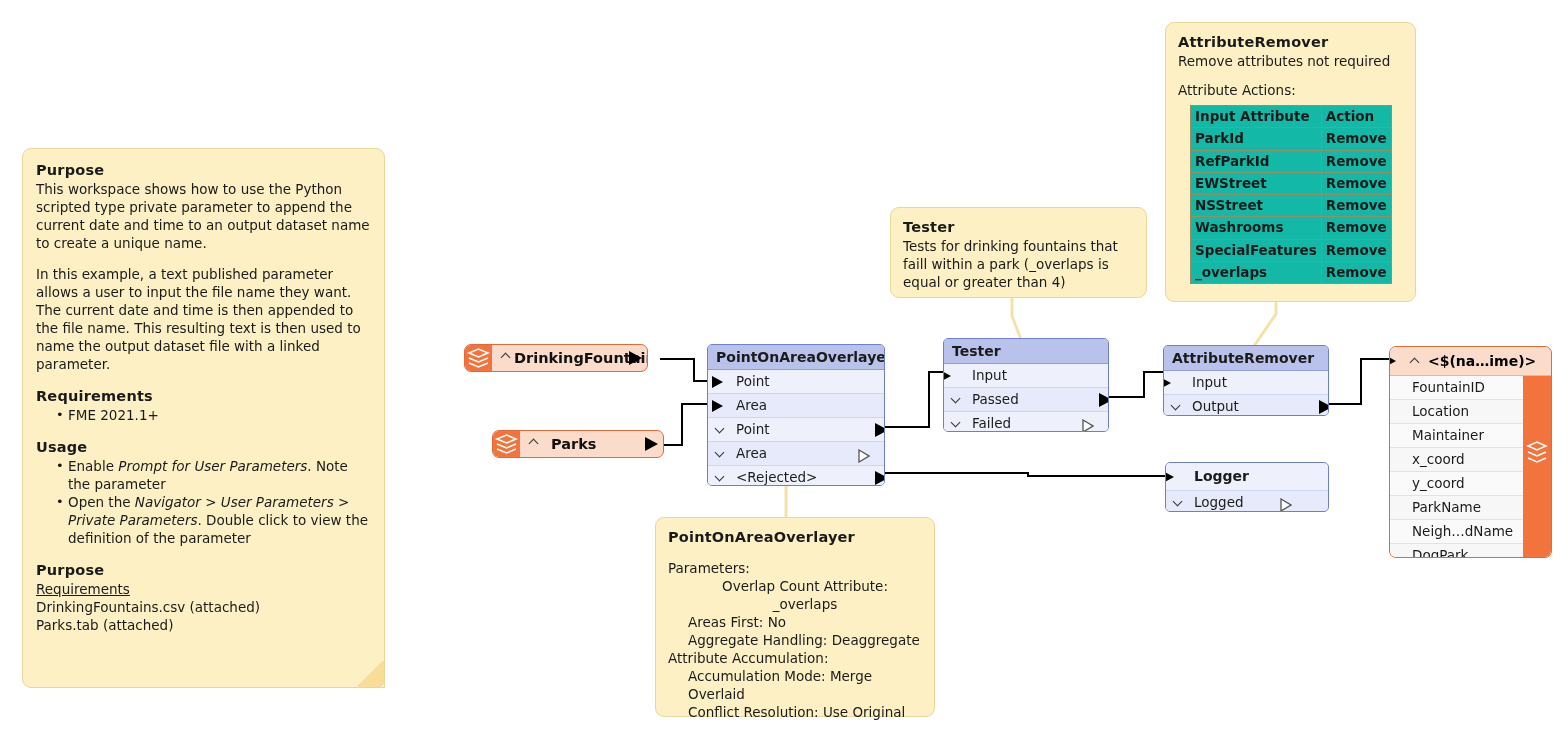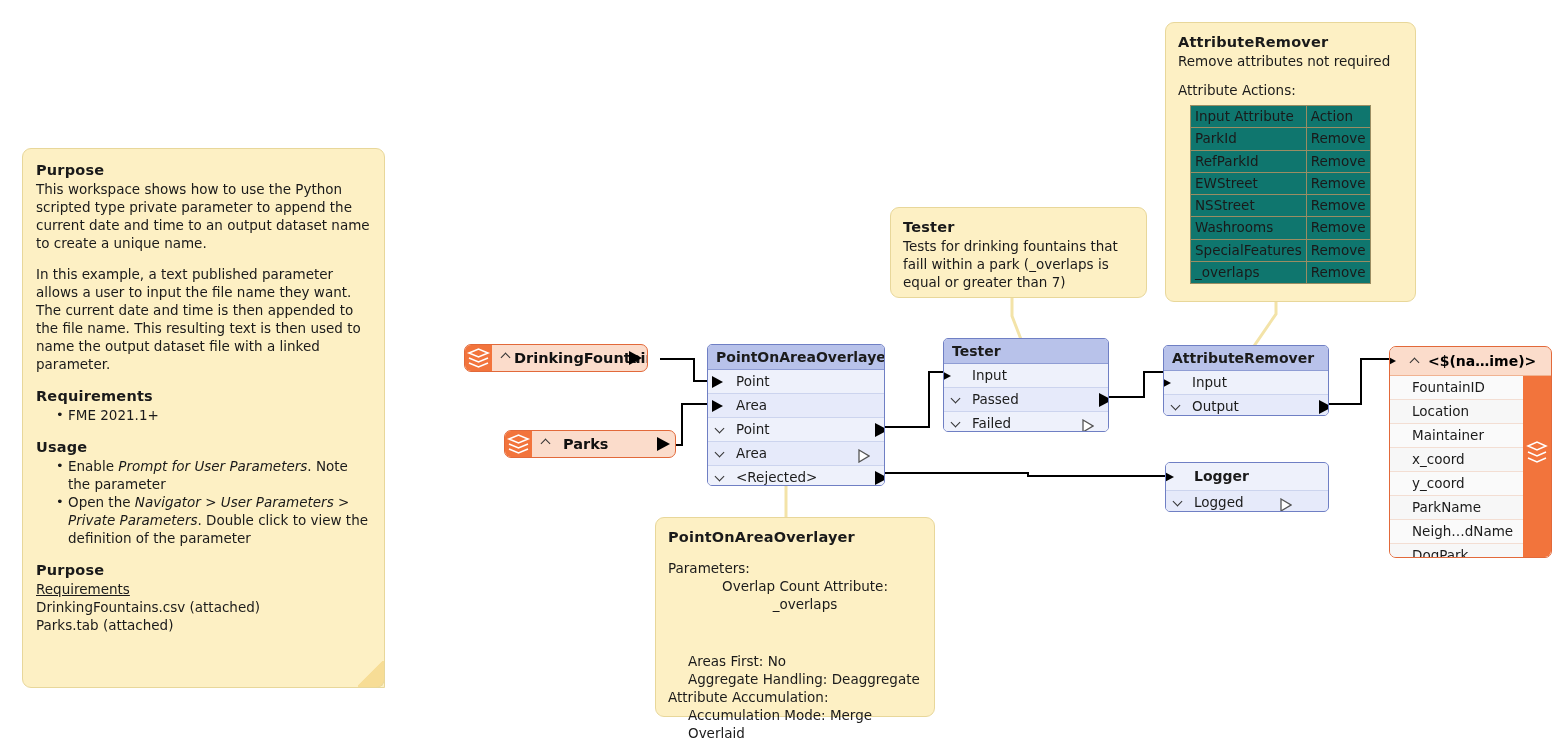--- a/index.html
+++ b/index.html
@@ -53,23 +53,23 @@
 
   
   .tail{position:absolute;z-index:1;}
 
   
   .aatable{border-collapse:collapse;margin-top:5px;margin-left:12px;}
   .aatable td,.aatable th{
     border:1px solid #9a8d63;
     padding:1px 4px 2px 4px;
     font-size:13.5px;
-    font-weight:normal;
+    font-weight:bold;
     text-align:left;
-    background:#0f766e;
+    background:#14b8a6;
     line-height:1.35;
     white-space:nowrap;
   }
 
   
   .tx{
     position:absolute;
     border:1px solid #6f7fc4;
     border-radius:5px;
     box-sizing:border-box;
@@ -256,21 +256,21 @@
       <p><u>Requirements</u></p>
       <p>DrinkingFountains.csv (attached)</p>
       <p>Parks.tab (attached)</p>
     </div>
     <div class="foldcorner"></div>
   </div>
 
   <div class="note" style="left:890px;top:207px;width:257px;height:91px;">
     <div class="inner" style="padding:10px 12px;">
       <div class="ttl">Tester</div>
-      <p>Tests for drinking fountains that faill within a park (_overlaps is equal or greater than 7)</p>
+      <p>Tests for drinking fountains that faill within a park (_overlaps is equal or greater than 4)</p>
     </div>
   </div>
 
   <div class="note" style="left:1165px;top:22px;width:251px;height:280px;">
     <div class="inner" style="padding:10px 12px;">
       <div class="ttl">AttributeRemover</div>
       <p>Remove attributes not required</p>
       <div style="height:11px;"></div>
       <p>Attribute Actions:</p>
       <table class="aatable">
@@ -311,21 +311,21 @@
         </table>
     </div>
   </div>
 
   <div class="note" style="left:655px;top:517px;width:280px;height:200px;">
     <div class="inner" style="padding:10px 12px;">
       <div class="ttl">PointOnAreaOverlayer</div>
       <div style="height:12px;"></div>
       <p>Parameters:</p>
       <p style="padding-left:20px;text-align:center;">Overlap Count Attribute: _overlaps</p>
-      <p style="padding-left:20px;margin-top:39px;">Areas First: No</p>
+      <p style="padding-left:20px;">Areas First: No</p>
       <p style="padding-left:20px;">Aggregate Handling: Deaggregate</p>
       <p>Attribute Accumulation:</p>
       <p style="padding-left:20px;">Accumulation Mode: Merge Overlaid</p>
       <p style="padding-left:20px;">Conflict Resolution: Use Original</p>
     </div>
   </div>
 
   <div class="ft" style="left:464px;top:344px;width:184px;height:28px;">
     <div class="icon">
       <svg width="27" height="28" viewBox="0 0 27 28">
@@ -336,21 +336,21 @@
         </g>
       </svg>
     </div>
     <div style="margin-left:27px;display:flex;align-items:center;height:26px;">
       <span class="chev chevup" style="position:relative;left:0;margin-left:10px;margin-right:12px;top:2px;"></span>
       <span class="ftname">DrinkingFountains</span>
     </div>
     <div class="outarrow" style="right:5px;"></div>
   </div>
 
-  <div class="ft" style="left:504px;top:430px;width:172px;height:28px;">
+  <div class="ft" style="left:492px;top:430px;width:172px;height:28px;">
     <div class="icon">
       <svg width="27" height="28" viewBox="0 0 27 28">
         <g fill="none" stroke="#ffffff" stroke-width="1.6">
           <path d="M4,8 L13.5,4 L23,8 L13.5,12 Z"></path>
           <path d="M4,13 L13.5,17 L23,13"></path>
           <path d="M4,18 L13.5,22 L23,18"></path>
         </g>
       </svg>
     </div>
     <div style="margin-left:27px;display:flex;align-items:center;height:26px;">

